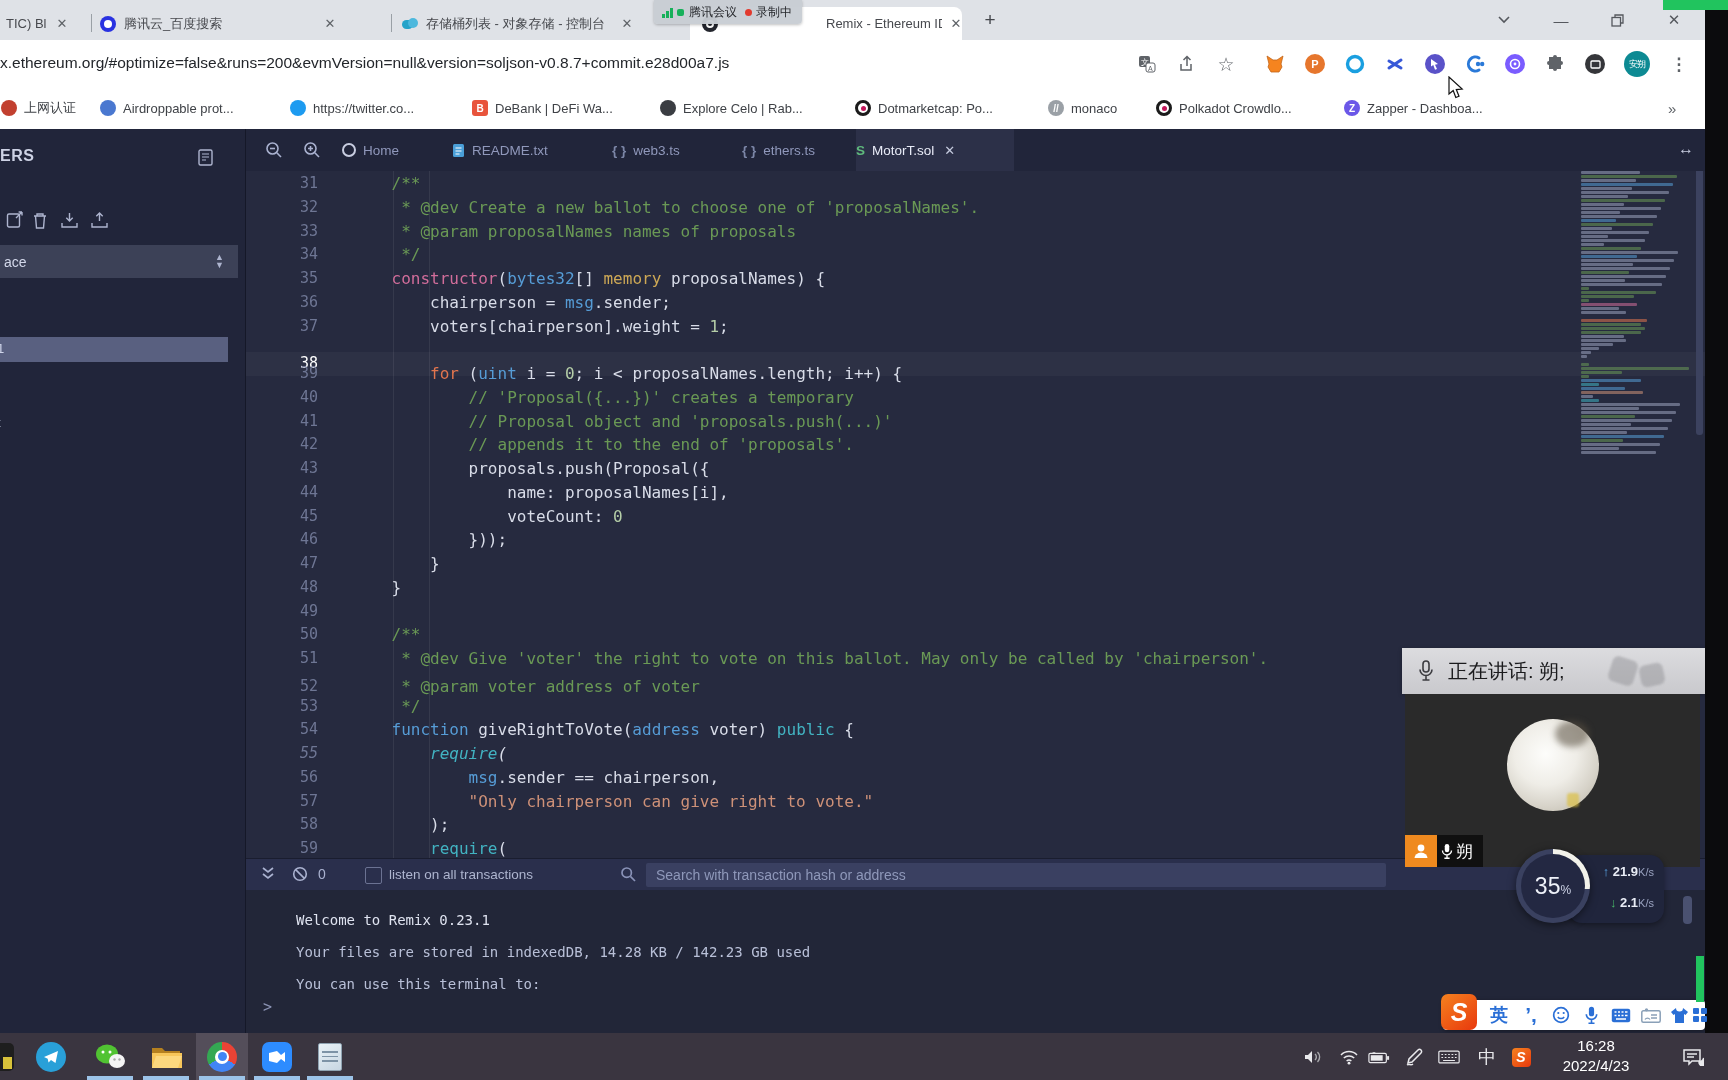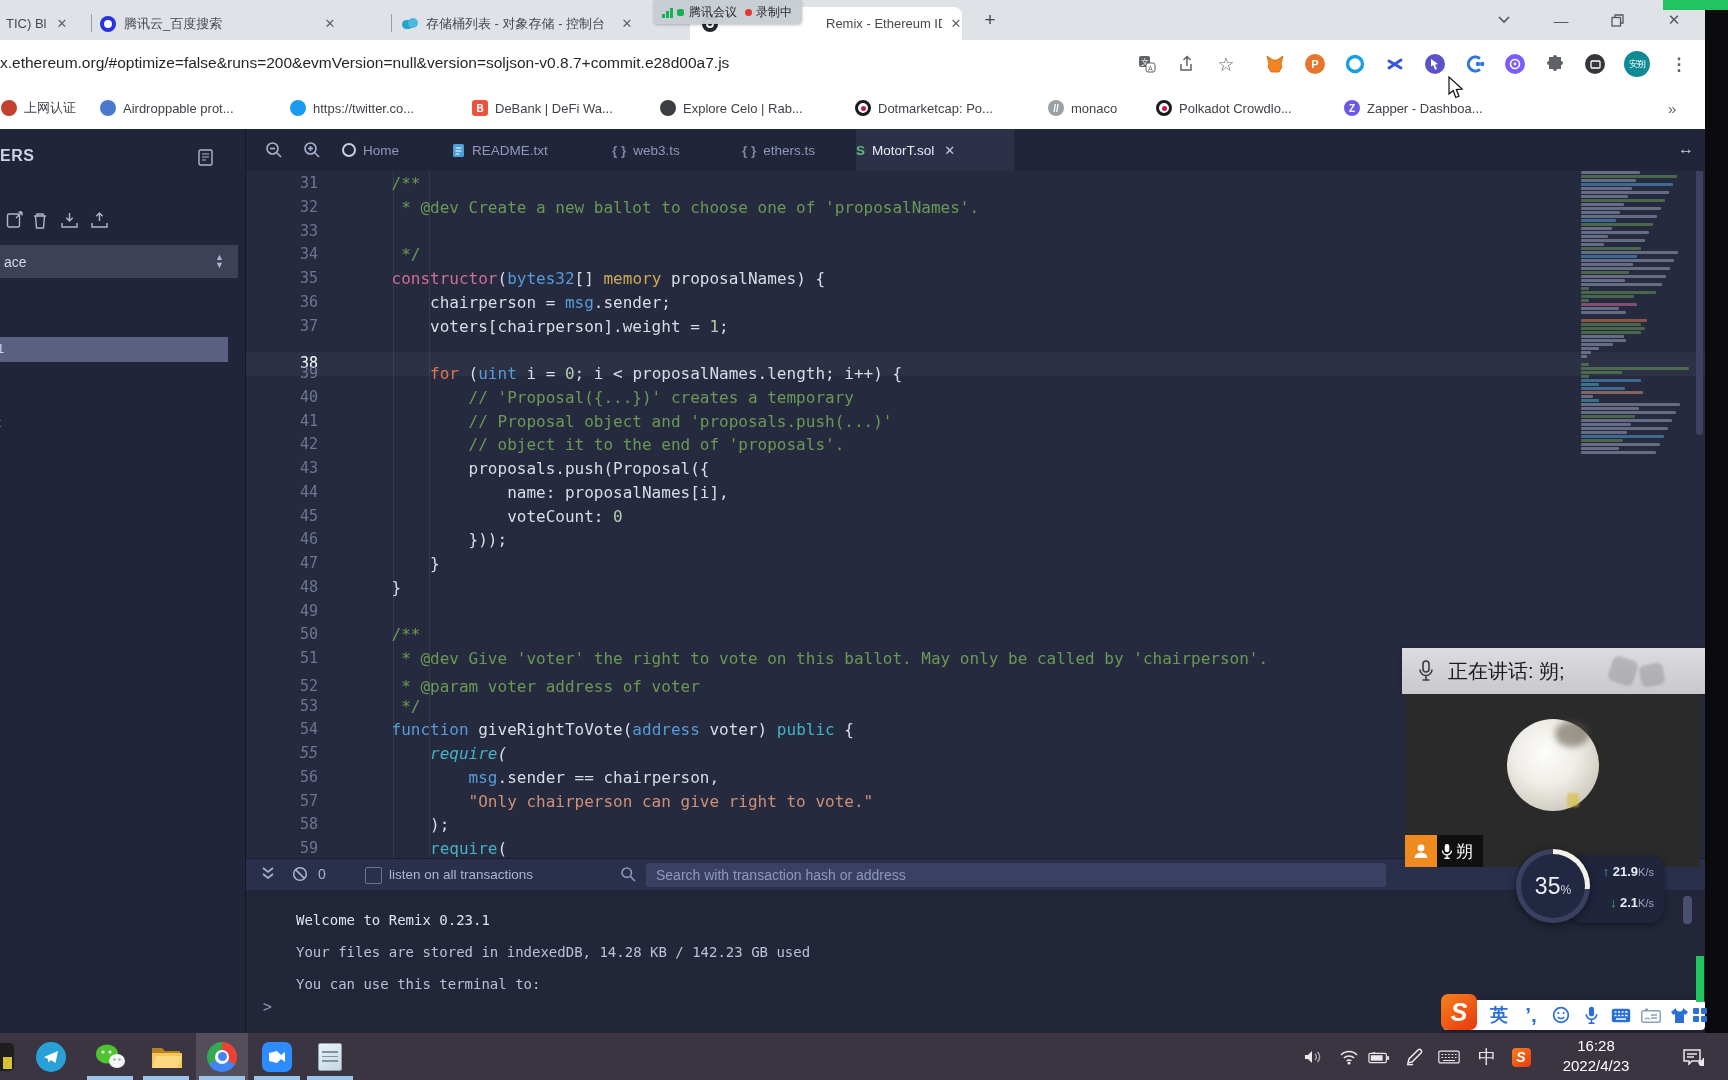--- a/index.html
+++ b/index.html
@@ -421,20 +421,21 @@
               <div class="crow" style="top: 1px;">
                 <span class="lnum">31</span>
                 <span class="ctext"><span class="tok-d">    </span><span class="tok-c">/**</span></span>
               </div>
               <div class="crow" style="top: 24.75px;">
                 <span class="lnum">32</span>
                 <span class="ctext"><span class="tok-c">     * @dev Create a new ballot to choose one of 'proposalNames'.</span></span>
               </div>
               <div class="crow" style="top: 48.5px;">
                 <span class="lnum">33</span>
+                <span class="ctext"><span class="tok-c">     * @param proposalNames names of proposals</span></span>
               </div>
               <div class="crow" style="top: 72.25px;">
                 <span class="lnum">34</span>
                 <span class="ctext"><span class="tok-c">     */</span></span>
               </div>
               <div class="crow" style="top: 96px;">
                 <span class="lnum">35</span>
                 <span class="ctext"><span class="tok-p">    constructor</span><span class="tok-d">(</span><span class="tok-k">bytes32</span><span class="tok-d">[] </span><span class="tok-g">memory</span><span class="tok-d"> proposalNames) {</span></span>
               </div>
               <div class="crow" style="top: 119.75px;">
@@ -456,21 +457,21 @@
               <div class="crow" style="top: 214.75px;">
                 <span class="lnum">40</span>
                 <span class="ctext"><span class="tok-c">            // 'Proposal({...})' creates a temporary</span></span>
               </div>
               <div class="crow" style="top: 238.5px;">
                 <span class="lnum">41</span>
                 <span class="ctext"><span class="tok-c">            // Proposal object and 'proposals.push(...)'</span></span>
               </div>
               <div class="crow" style="top: 262.25px;">
                 <span class="lnum">42</span>
-                <span class="ctext"><span class="tok-c">            // object it to the end of 'proposals'.</span></span>
+                <span class="ctext"><span class="tok-c">            // appends it to the end of 'proposals'.</span></span>
               </div>
               <div class="crow" style="top: 286px;">
                 <span class="lnum">43</span>
                 <span class="ctext"><span class="tok-d">            proposals.push(Proposal({</span></span>
               </div>
               <div class="crow" style="top: 309.75px;">
                 <span class="lnum">44</span>
                 <span class="ctext"><span class="tok-d">                name: proposalNames[i],</span></span>
               </div>
               <div class="crow" style="top: 333.5px;">

